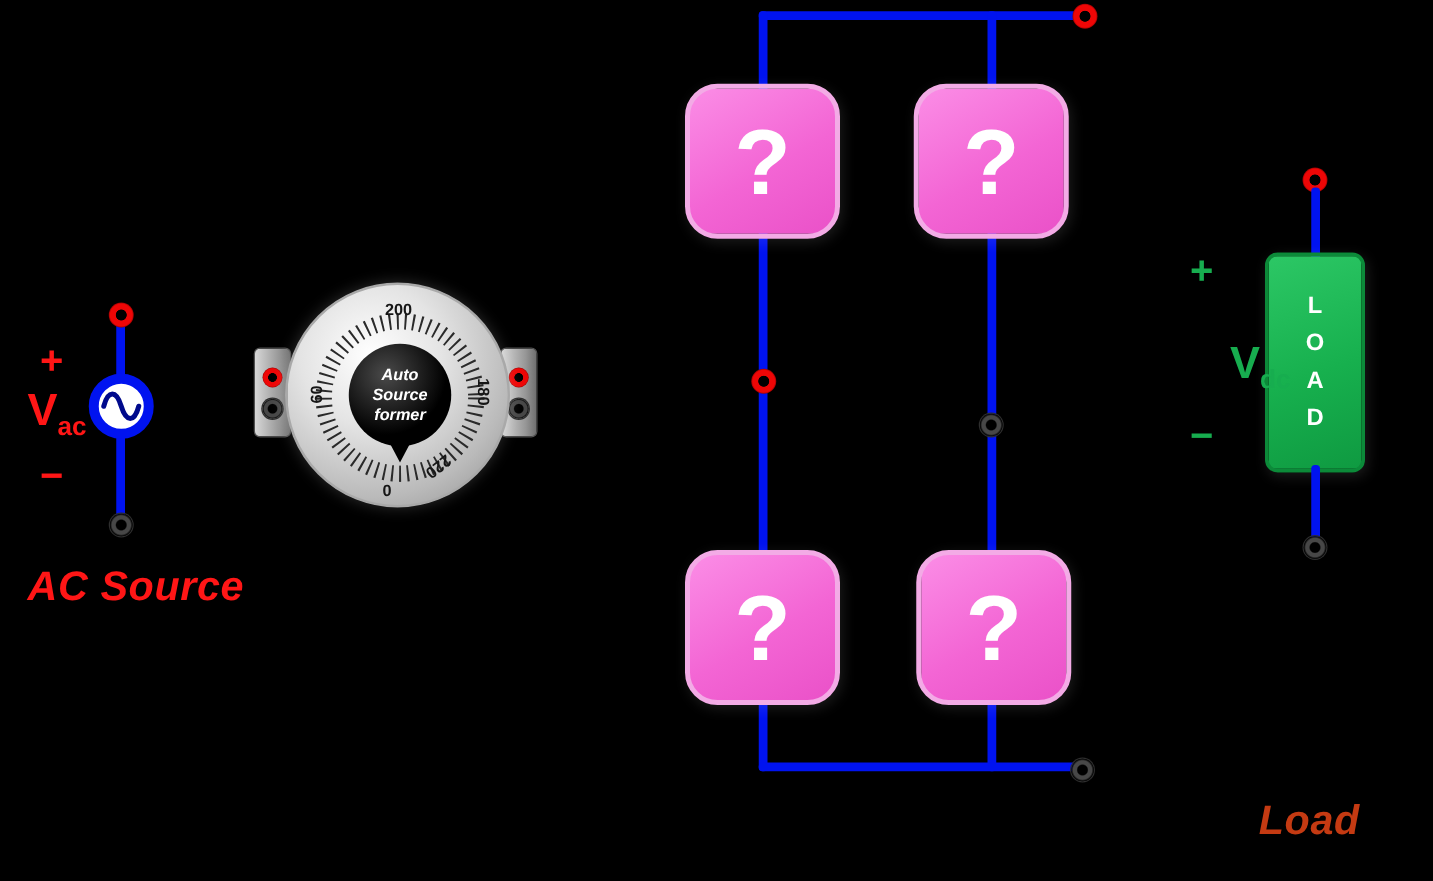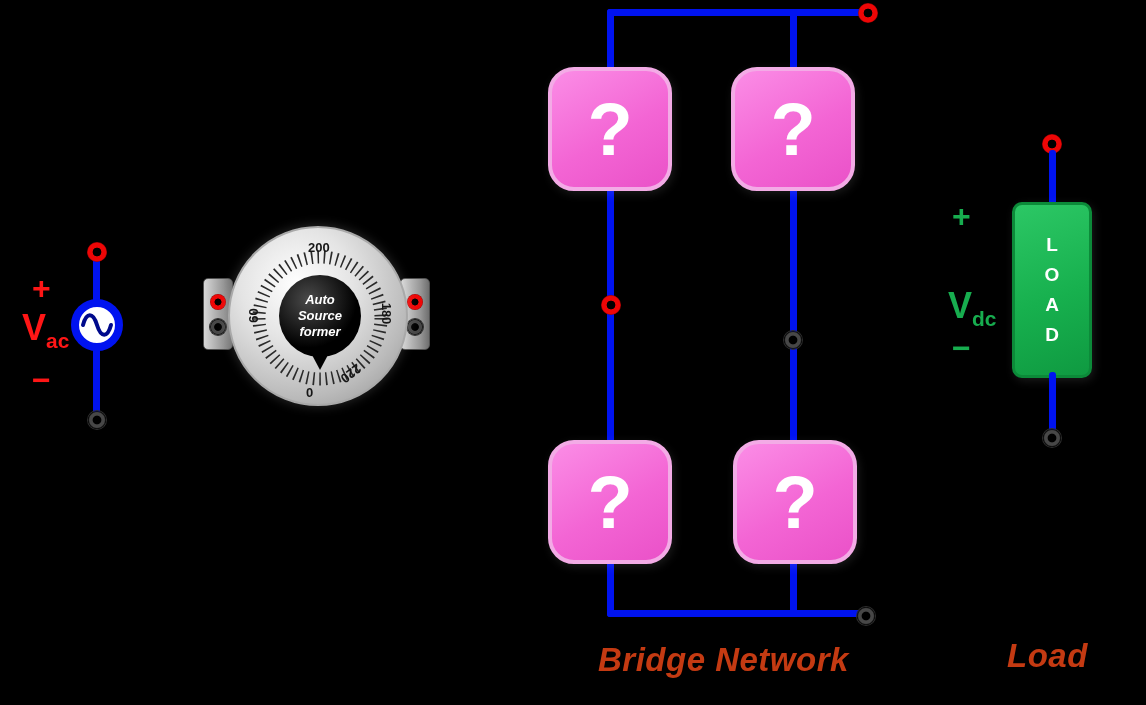--- a/index.html
+++ b/index.html
@@ -68,20 +68,21 @@
   <div class="ac-ring">
     <svg width="34" height="34" viewBox="0 0 34 34">
       <path d="M3 17 C 6.5 4, 13 4, 17 17 C 21 30, 27.5 30, 31 17" fill="none" stroke="#000a8c" stroke-width="4" stroke-linecap="round"></path>
     </svg>
   </div>
   <div class="term black" style="left:88px; top:411px; width:18px; height:18px;"></div>
 
   <div class="sign redtxt" style="left:32px; top:272px;">+</div>
   <div class="vlabel redtxt" style="left:22px; top:310px;"><span>V</span><sub>ac</sub></div>
   <div class="sign redtxt" style="left:32px; top:364px;">−</div>
+  <div class="caption redtxt" style="left:22px; top:450px;">AC Source</div>
 
   <div class="conn" style="left:203px; top:278px;">
     <div class="term red in-block"></div>
     <div class="term black in-block"></div>
   </div>
   <div class="conn" style="left:400px; top:278px;">
     <div class="term red in-block"></div>
     <div class="term black in-block"></div>
   </div>
 
@@ -117,31 +118,30 @@
   </div>
   <div class="qbox" style="left:733px; top:440px;">
     <span>?</span>
   </div>
 
   <div class="term red" style="left:858px; top:3px; width:20px; height:20px;"></div>
   <div class="term red" style="left:601px; top:295px; width:20px; height:20px;"></div>
   <div class="term black" style="left:784px; top:331px; width:18px; height:18px;"></div>
   <div class="term black" style="left:857px; top:607px; width:18px; height:18px;"></div>
 
-  <div class="caption rust" style="left:598px; top:641px;">Bridge Network</div>
 
   <div class="term red" style="left:1042px; top:134px; width:20px; height:20px;"></div>
   <div class="wire" style="left:1049px; top:150px; width:7px; height:58px;"></div>
   <div class="loadbox">
     <span>L</span>
     <span>O</span>
     <span>A</span>
     <span>D</span>
   </div>
   <div class="wire" style="left:1049px; top:372px; width:7px; height:62px;"></div>
   <div class="term black" style="left:1043px; top:429px; width:18px; height:18px;"></div>
 
   <div class="sign greentxt" style="left:952px; top:200px;">+</div>
-  <div class="vlabel greentxt" style="left:948px; top:272px;margin-top:16px;"><span>V</span><sub>dc</sub></div>
+  <div class="vlabel greentxt" style="left:984px; top:272px;"><span>V</span><sub>dc</sub></div>
   <div class="sign greentxt" style="left:952px; top:332px;">−</div>
   <div class="caption rust" style="left:1007px; top:637px;text-align:center;">Load</div>
 
 </div>
 
 </body></html>

